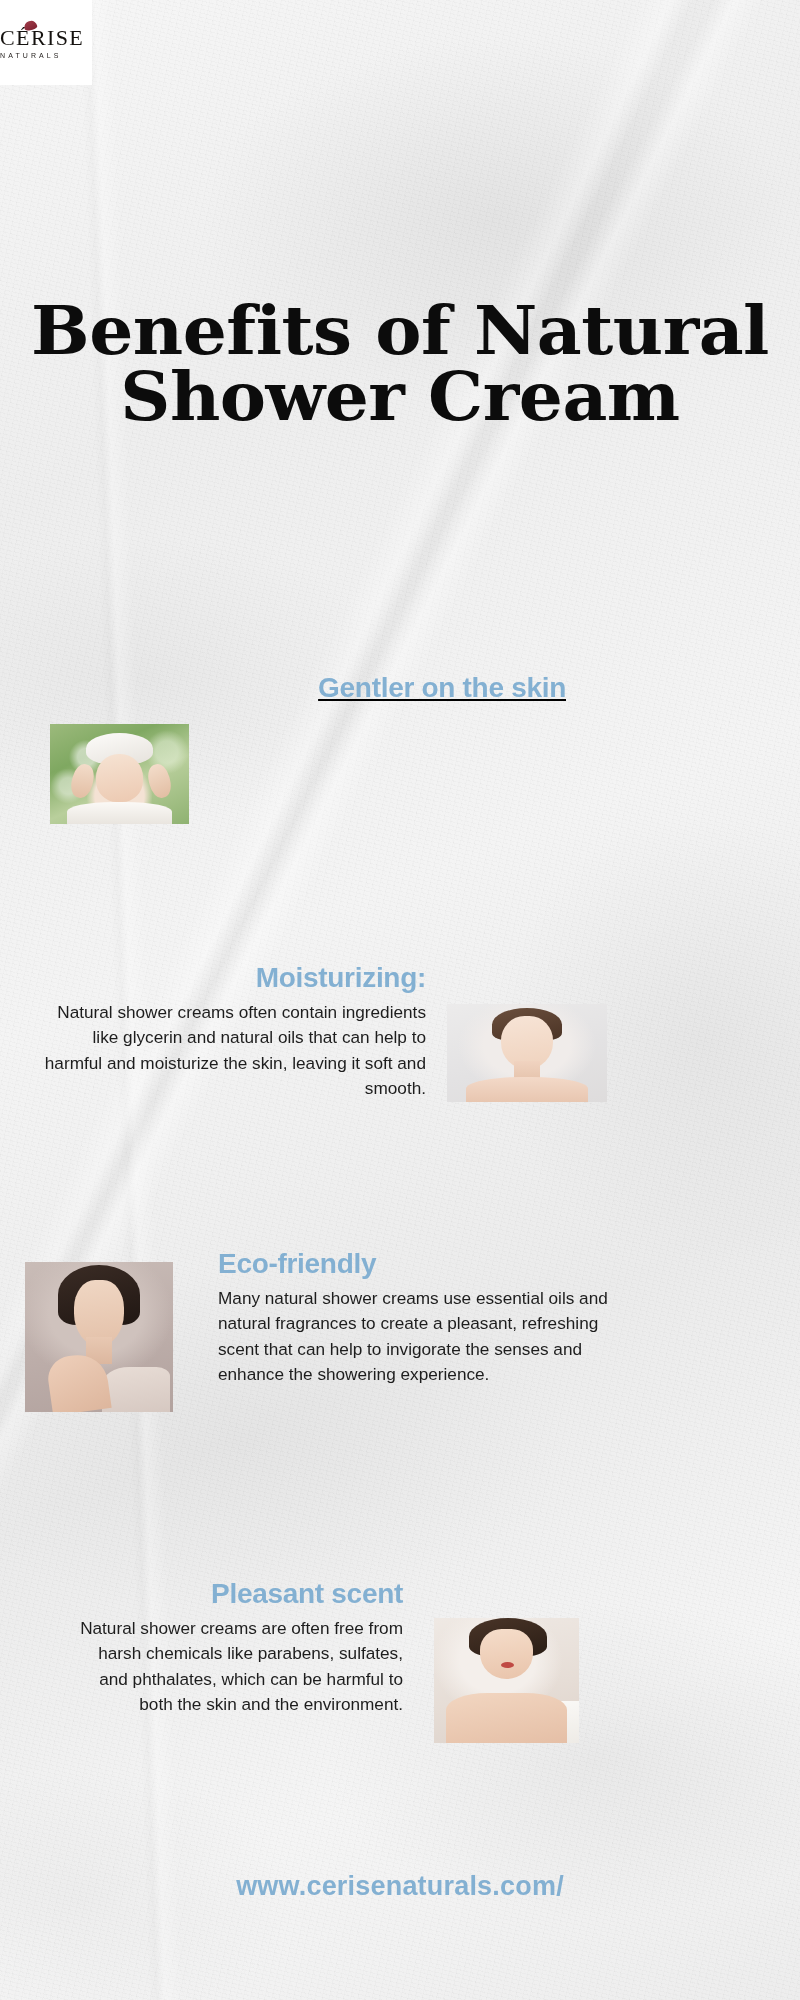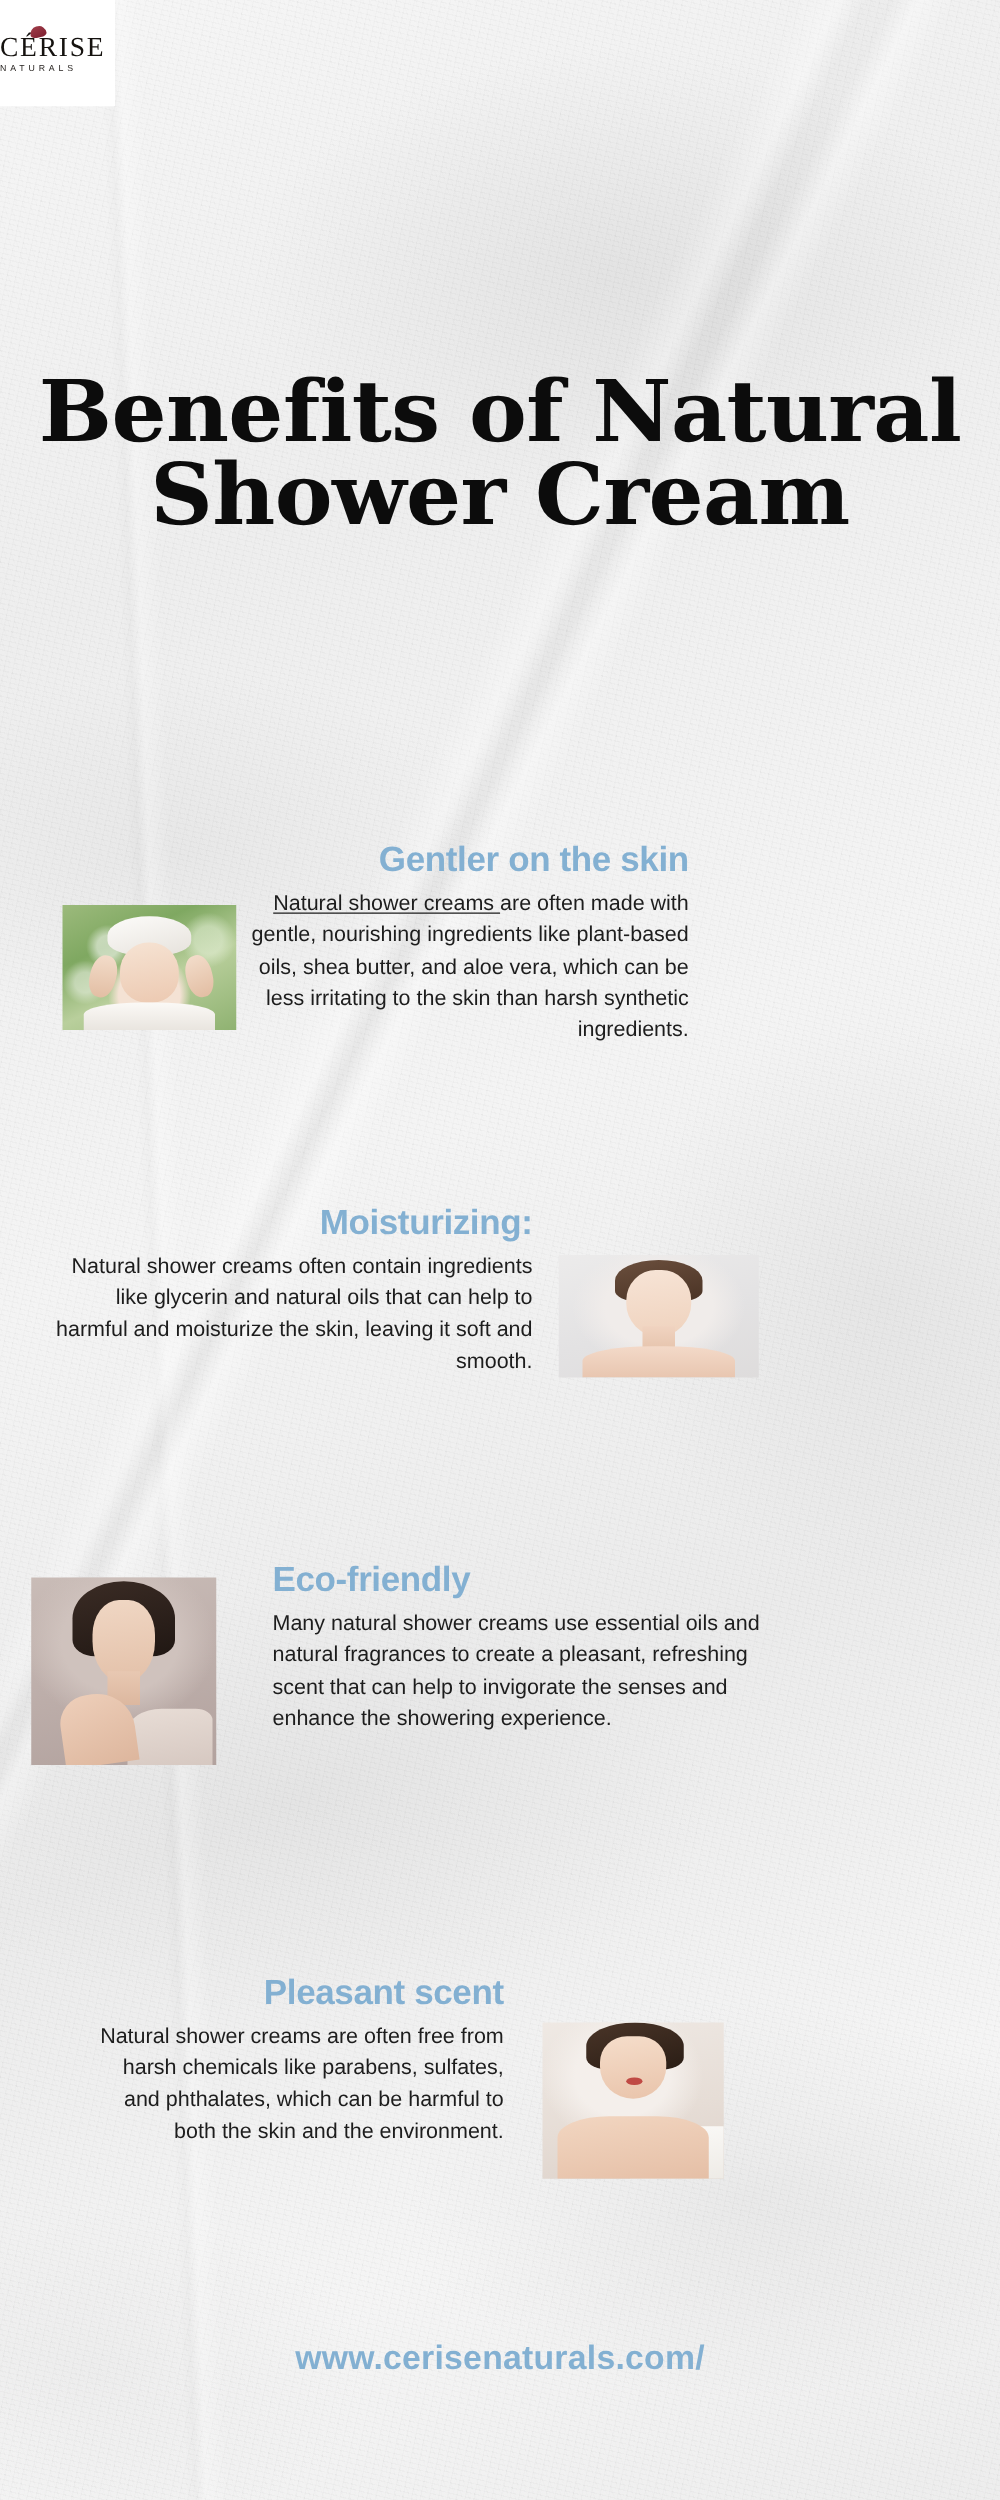--- a/index.html
+++ b/index.html
@@ -268,23 +268,22 @@
       <div class="row">
         <div class="photo ph-spa" style="margin-left:50px;width:139px;height:100px;margin-top:52px;">
           <div class="ph-inner">
             <div class="turban"></div>
               <div class="face"></div>
             <div class="hand l"></div>
               <div class="hand r"></div>
               <div class="robe"></div>
           </div>
         </div>
-        <div class="txt-col ta-r" style="width:355px;margin-left:7px;">
+        <div class="txt-col ta-r" style="width:355px;margin-left:22px;text-decoration:underline;">
           <div class="sec-head">Gentler on the skin</div>
-          <p class="sec-body"><span class="lnk">Natural shower creams </span><span>are often made with gentle, nourishing ingredients like plant-based oils, shea butter, and aloe vera, which can be less irritating to the skin than harsh synthetic ingredients.</span></p>
         </div>
       </div>
     </div>
 
     <div class="section" style="top:962px;">
       <div class="row">
         <div class="txt-col ta-r" style="width:382px;margin-left:44px;">
           <div class="sec-head">Moisturizing:</div>
           <p class="sec-body">Natural shower creams often contain ingredients like glycerin and natural oils that can help to harmful and moisturize the skin, leaving it soft and smooth.</p>
         </div>

